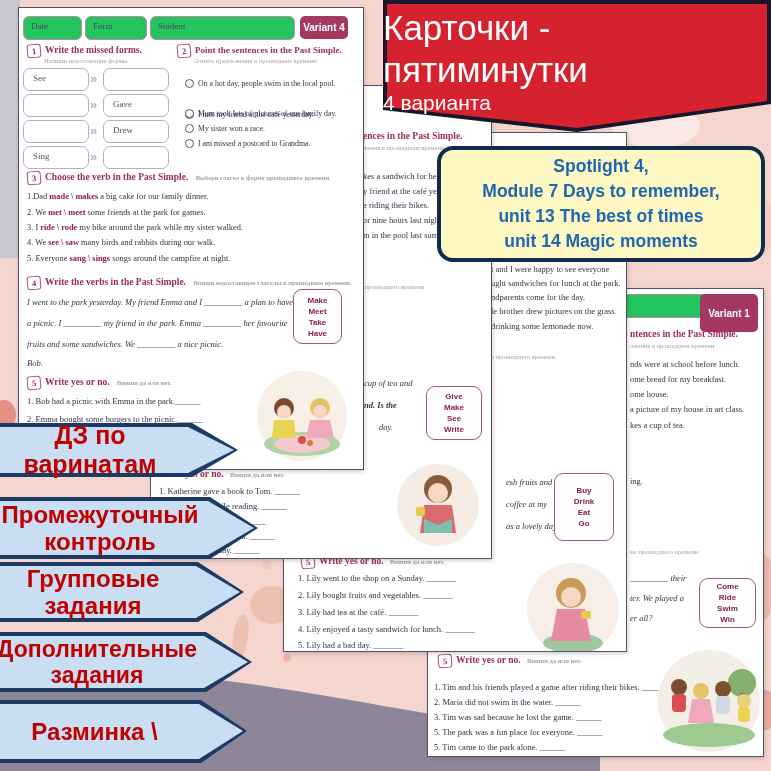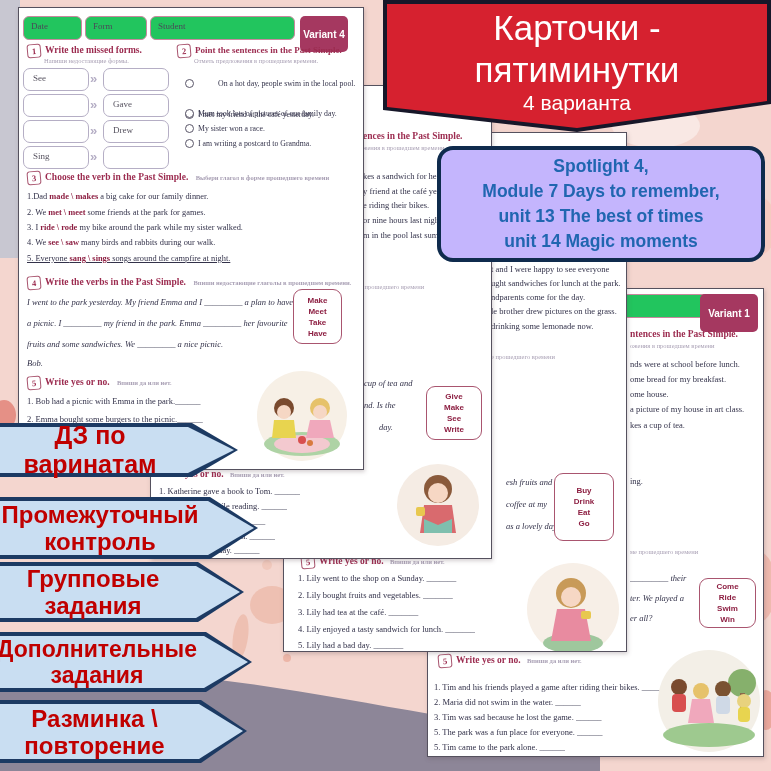--- a/index.html
+++ b/index.html
@@ -39,26 +39,26 @@
   .a-line b{color:#8d1f42;}
   .radio-line{position:absolute;display:flex;align-items:center;font-family:"Liberation Serif",serif;font-size:7.8px;color:#33324a;white-space:nowrap;}
   .story{position:absolute;font-family:"Liberation Serif",serif;font-style:italic;font-size:8.5px;color:#33324a;white-space:nowrap;}
 
   
   .ribbon{position:absolute;left:383px;top:0;width:388px;height:132px;z-index:20;}
   .ribbon .outer{position:absolute;inset:0;background:#171729;
     clip-path:polygon(0 0,388px 0,388px 104px,194px 132px,0 110px);}
   .ribbon .inner{position:absolute;left:4px;top:4px;width:380px;height:124px;background:#d6212f;
     clip-path:polygon(0 0,380px 0,380px 97px,190px 124px,0 103px);}
-  .ribbon .txt{position:absolute;inset:0;text-align:center;color:#fff;z-index:2;}
+  .ribbon .txt{position:absolute;inset:0;color:#fff;z-index:2;}
   .ribbon .t1{font-size:35px;line-height:42px;padding-top:7px;}
   .ribbon .t2{font-size:35px;line-height:42px;}
   .ribbon .t3{font-size:21px;line-height:24px;}
 
-  .infobox{position:absolute;left:437px;top:146px;width:320px;height:108px;background:#c4b5fd;
+  .infobox{position:absolute;left:437px;top:146px;width:320px;height:108px;background:#fef9c3;
     border:4px solid #0f2b4d;border-radius:16px;z-index:21;display:flex;flex-direction:column;
     align-items:center;justify-content:center;}
   .infobox div{font-weight:bold;font-size:17.5px;line-height:25px;color:#2066b0;white-space:nowrap;}
 
   .arrow{position:absolute;left:-6px;z-index:22;}
   .arrow .txt{position:absolute;inset:0;display:flex;flex-direction:column;align-items:center;justify-content:center;
     padding-right:52px;color:#c00000;font-weight:bold;text-align:center;}
   .arrow .outer,.arrow .inner{position:absolute;}
   .arrow .outer{inset:0;background:#1c3a63;}
   .arrow .inner{inset:4px;background:#c9def2;}
@@ -185,21 +185,21 @@
   <div class="page" style="left:150px;top:85px;width:340px;height:472px;z-index:12;">
     <div class="redhead" style="left:212px;top:45px;">ences in the Past Simple.</div>
     <div class="ruhead" style="left:212px;top:58px;">жения в прошедшем времени</div>
     <div class="frag" style="left:212px;top:85px;">kes a sandwich for her lun</div>
     <div class="frag" style="left:212px;top:100px;">y friend at the café yester</div>
     <div class="frag" style="left:212px;top:114px;">e riding their bikes.</div>
     <div class="frag" style="left:212px;top:129px;">or nine hours last night.</div>
     <div class="frag" style="left:212px;top:144px;">m in the pool last summer</div>
     <div class="ruhead" style="left:205px;top:197px;">ме прошедшего времени</div>
     <div class="frag it" style="left:213px;top:292px;">cup of tea and</div>
-    <div class="frag it" style="left:213px;top:314px;">nd. Is the</div>
+    <div class="frag it" style="left:213px;top:314px;font-weight:bold;">nd. Is the</div>
     <div class="frag it" style="left:228px;top:336px;">day.</div>
     <div class="wordbox" style="left:275px;top:300px;width:54px;height:52px;">
       <span>Give</span>
       <span>Make</span>
       <span>See</span>
       <span>Write</span>
     </div>
     <svg class="kidimg" style="left:245px;top:377px;" width="84" height="84">
       <circle cx="42" cy="42" r="41" fill="#f5ece4"></circle>
       <circle cx="42" cy="26" r="14" fill="#8a5a3b"></circle>
@@ -221,21 +221,21 @@
 
     <div class="hfield" style="left:4px;top:8px;width:57px;">
       <span>Date</span>
       </div>
     <div class="hfield" style="left:66px;top:8px;width:60px;">
       <span>Form</span>
       </div>
     <div class="hfield" style="left:131px;top:8px;width:143px;">
       <span>Student</span>
       </div>
-    <div class="badge" style="left:281px;top:8px;width:48px;height:36px;">
+    <div class="badge" style="left:281px;top:8px;width:48px;height:23px;">
       <span>Variant 4</span>
       </div>
 
     <div class="redhead" style="left:8px;top:36px;"><span class="exnum">1</span><span>Write the missed forms.</span></div>
     <div class="ruhead" style="left:25px;top:49px;">Напиши недостающие формы.</div>
     <div class="formbox" style="left:4px;top:60px;">
         <span>See</span>
       </div>
     <div class="chev" style="left:71px;top:63px;">»</div>
     <div class="formbox" style="left:84px;top:60px;">
@@ -258,48 +258,48 @@
     <div class="formbox" style="left:4px;top:138px;">
         <span>Sing</span>
       </div>
     <div class="chev" style="left:71px;top:141px;">»</div>
     <div class="formbox" style="left:84px;top:138px;">
         <span></span>
       </div>
 
     <div class="redhead" style="left:158px;top:36px;font-size:9px;"><span class="exnum">2</span><span>Point the sentences in the Past Simple.</span></div>
     <div class="ruhead" style="left:175px;top:49px;">Отметь предложения в прошедшем времени.</div>
-    <div class="radio-line" style="left:166px;top:71px;gap:20px;">
+    <div class="radio-line" style="left:166px;top:71px;">
         <span class="radio"></span>
         <span>On a hot day, people swim in the local pool.</span>
       </div>
     <div class="radio-line" style="left:166px;top:102px;">
         <span class="radio"></span>
         <span>I met my friend at the café yesterday.</span>
       </div>
     <div class="radio-line" style="left:166px;top:101px;">
         <span class="radio"></span>
         <span>Mum took lots of pictures of our family day.</span>
       </div>
     <div class="radio-line" style="left:166px;top:116px;">
         <span class="radio"></span>
         <span>My sister won a race.</span>
       </div>
     <div class="radio-line" style="left:166px;top:131px;">
         <span class="radio"></span>
-        <span>I am writing a postcard  to Grandma.</span>
+        <span>I am missed a postcard  to Grandma.</span>
       </div>
 
     <div class="redhead" style="left:8px;top:163px;"><span class="exnum">3</span><span>Choose the verb in the Past Simple.</span>
       <span class="ruhead" style="position:static;margin-left:5px;">Выбери глагол в форме прошедшего времени</span></div>
     <div class="a-line" style="left:8px;top:184px;"><span>1.Dad </span><b>made \ makes</b><span> a big cake for our family dinner.</span></div>
     <div class="a-line" style="left:8px;top:200px;"><span>2. We </span><b>met \ meet</b><span> some friends at the park for games.</span></div>
     <div class="a-line" style="left:8px;top:215px;"><span>3. I </span><b>ride \ rode</b><span> my bike around the park while my sister walked.</span></div>
     <div class="a-line" style="left:8px;top:230px;"><span>4. We </span><b>see \ saw</b><span> many birds and rabbits during our walk.</span></div>
-    <div class="a-line" style="left:8px;top:246px;text-decoration:underline;"><span>5. Everyone </span><b>sang \ sings</b><span> songs around the campfire at night.</span></div>
+    <div class="a-line" style="left:8px;top:246px;"><span>5. Everyone </span><b>sang \ sings</b><span> songs around the campfire at night.</span></div>
 
     <div class="redhead" style="left:8px;top:268px;"><span class="exnum">4</span><span>Write the verbs in the Past Simple.</span>
       <span class="ruhead" style="position:static;margin-left:5px;">Впиши недостающие глаголы в прошедшем времени.</span></div>
     <div class="story" style="left:8px;top:310px;">a picnic. I _________ my friend in the park. Emma _________ her favourite</div>
     <div class="story" style="left:8px;top:289px;">I went to the park yesterday. My friend Emma and I _________ a plan to have</div>
     <div class="story" style="left:8px;top:331px;">fruits and some sandwiches. We _________ a nice picnic.</div>
     <div class="story" style="left:8px;top:350px;">Bob.</div>
     <div class="wordbox" style="left:274px;top:281px;width:47px;height:53px;">
       <span>Make</span>
       <span>Meet</span>
@@ -372,17 +372,16 @@
     <div class="txt">
       <div>Дополнительные</div>
       <div>задания</div>
     </div>
   </div>
   <div class="arrow a5">
     <div class="outer"></div>
     <div class="inner"></div>
     <div class="txt">
       <div>Разминка \</div>
-      <div>повторение</div>
     </div>
   </div>
 
 </div>
 
 </body></html>

